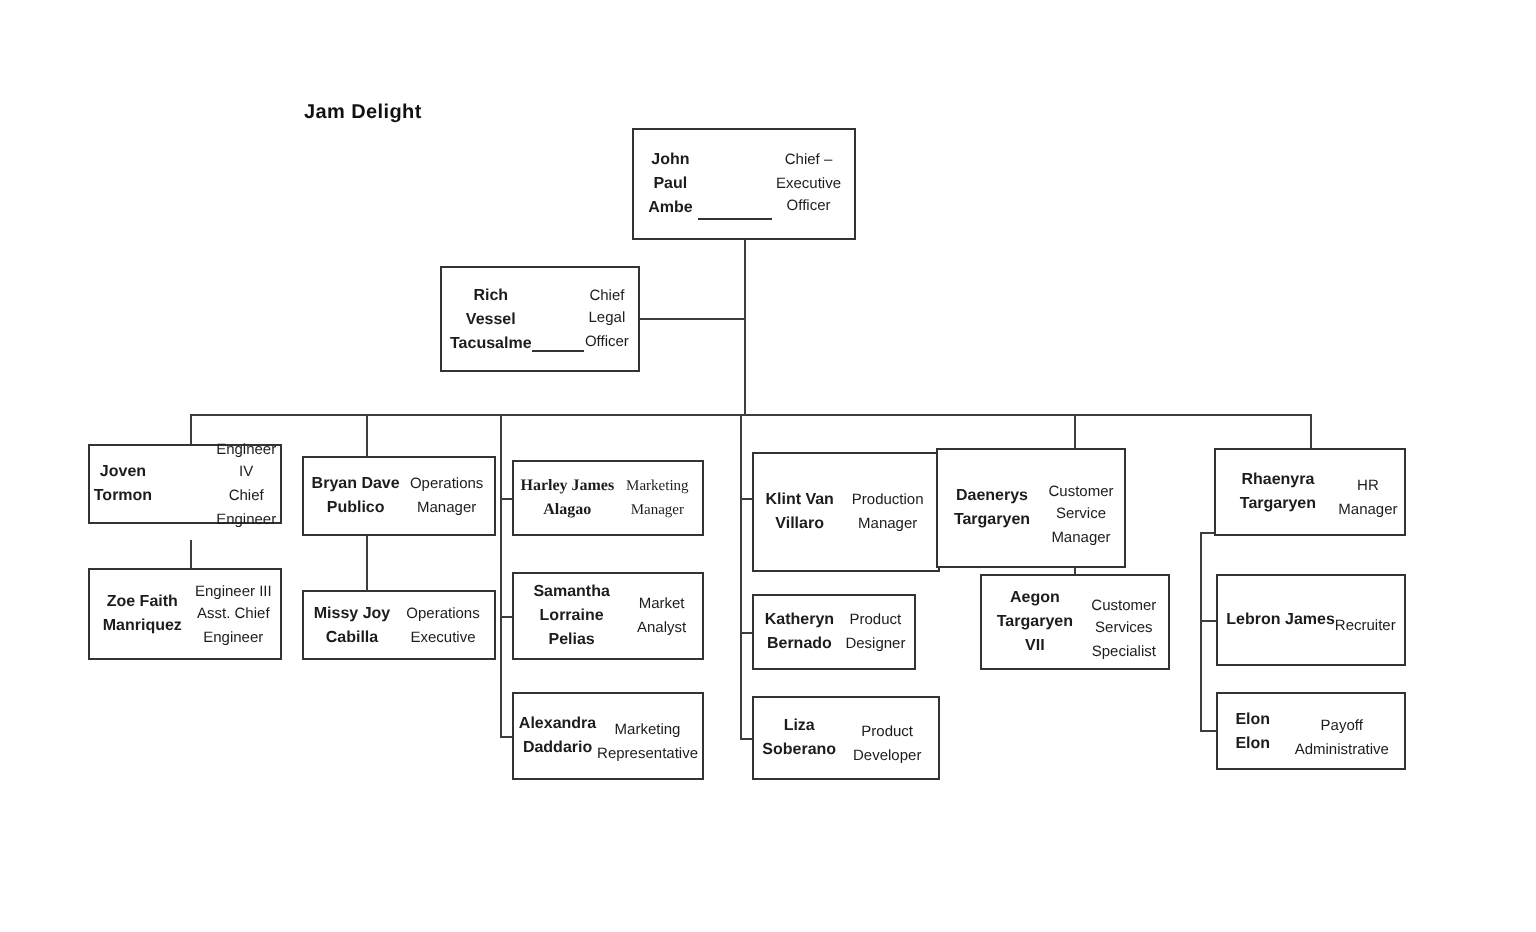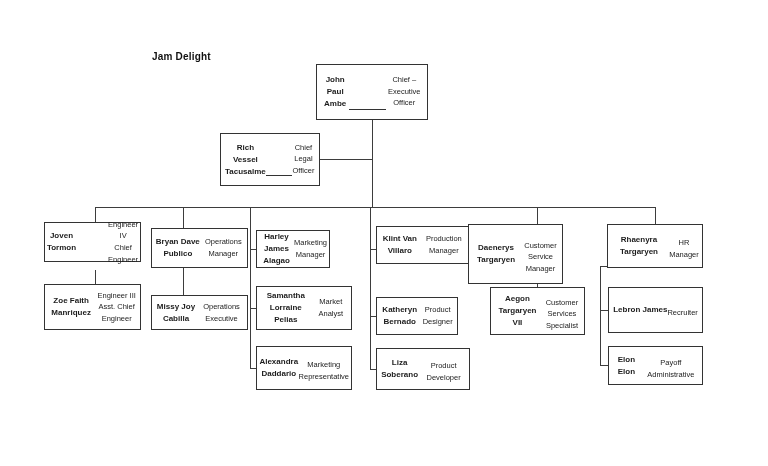--- a/index.html
+++ b/index.html
@@ -87,36 +87,36 @@
 
   <div class="node" style="left:151px;top:228px;width:97px;height:40px;">
     <div class="nm">Bryan Dave Publico</div>
     <div class="rl">Operations Manager</div>
   </div>
   <div class="node" style="left:151px;top:295px;width:97px;height:35px;">
     <div class="nm">Missy Joy Cabilla</div>
     <div class="rl">Operations Executive</div>
   </div>
 
-  <div class="node" style="left:256px;top:230px;width:74px;height:38px;">
+  <div class="node" style="left:256px;top:230px;width:96px;height:38px;font-family:Liberation Serif, serif;">
     <div class="nm">Harley James Alagao</div>
     <div class="rl">Marketing Manager</div>
   </div>
   <div class="node" style="left:256px;top:286px;width:96px;height:44px;">
     <div class="nm">Samantha Lorraine
 Pelias</div>
     <div class="rl">Market Analyst</div>
   </div>
   <div class="node gap" style="left:256px;top:346px;width:96px;height:44px;">
     <div class="nm">Alexandra Daddario</div>
     <div class="rl">Marketing
 Representative</div>
   </div>
 
-  <div class="node" style="left:376px;top:226px;width:94px;height:38px;align-items:center;">
+  <div class="node" style="left:376px;top:226px;width:94px;height:60px;align-items:center;">
     <div class="nm">Klint Van Villaro</div>
     <div class="rl">Production Manager</div>
   </div>
   <div class="node" style="left:376px;top:297px;width:82px;height:38px;">
     <div class="nm">Katheryn Bernado</div>
     <div class="rl">Product Designer</div>
   </div>
   <div class="node gap" style="left:376px;top:348px;width:94px;height:42px;">
     <div class="nm">Liza Soberano</div>
     <div class="rl">Product Developer</div>

